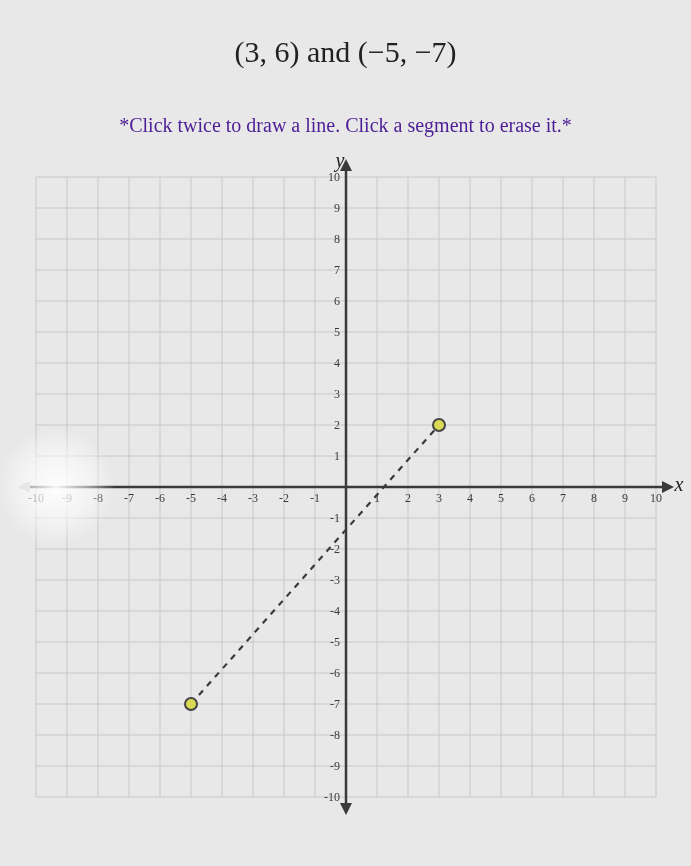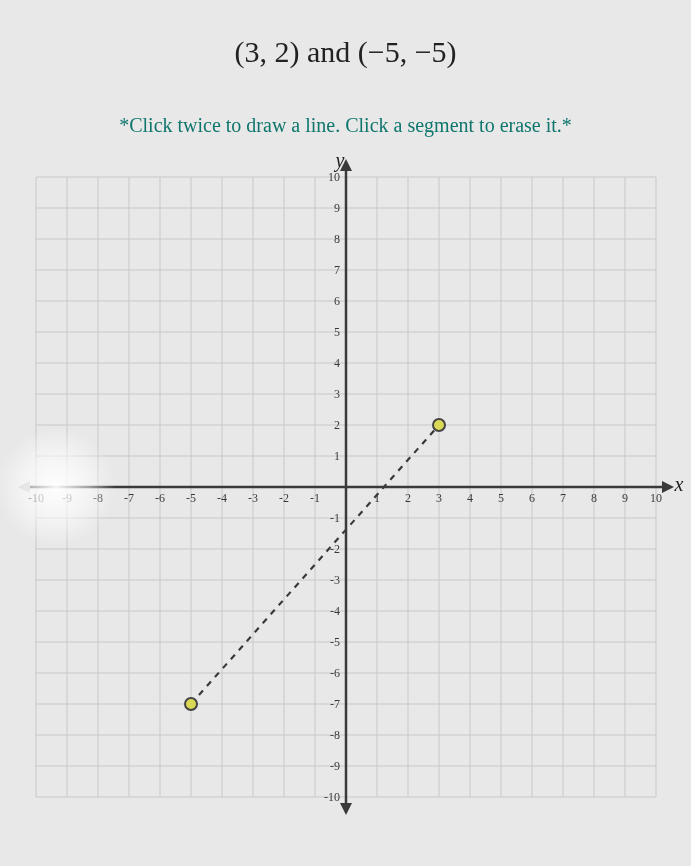--- a/index.html
+++ b/index.html
@@ -14,21 +14,21 @@
       padding-top: 35px;
     }
     .title {
       font-size: 30px;
       color: #222;
       margin-bottom: 45px;
       text-align: center;
     }
     .instruction {
       font-size: 20px;
-      color: #0f766e;
+      color: #4c1d95;
       margin-bottom: 20px;
       text-align: center;
     }
     .chart-wrap {
       position: relative;
       width: 660px;
       height: 660px;
     }
     .axis-label-y {
       position: absolute;
@@ -60,21 +60,21 @@
       top: 270px;
       width: 120px;
       height: 120px;
       background: radial-gradient(circle, rgba(255,255,255,0.95) 0%, rgba(255,255,255,0.5) 40%, transparent 70%);
       pointer-events: none;
     }
   </style>
 </head>
 <body>
 
-<div class="title">(3, 2) and (−5, −5)</div>
+<div class="title">(3, 6) and (−5, −7)</div>
 <div class="instruction">*Click twice to draw a line. Click a segment to erase it.*</div>
 
 <div class="chart-wrap">
   <div class="axis-label-y">y</div>
   <div class="axis-label-x">x</div>
   <svg id="grid-svg" width="660" height="660">
       <line x1="20" y1="640" x2="20" y2="20" class="grid-line"></line>
       <line x1="51" y1="640" x2="51" y2="20" class="grid-line"></line>
       <line x1="82" y1="640" x2="82" y2="20" class="grid-line"></line>
       <line x1="113" y1="640" x2="113" y2="20" class="grid-line"></line>

